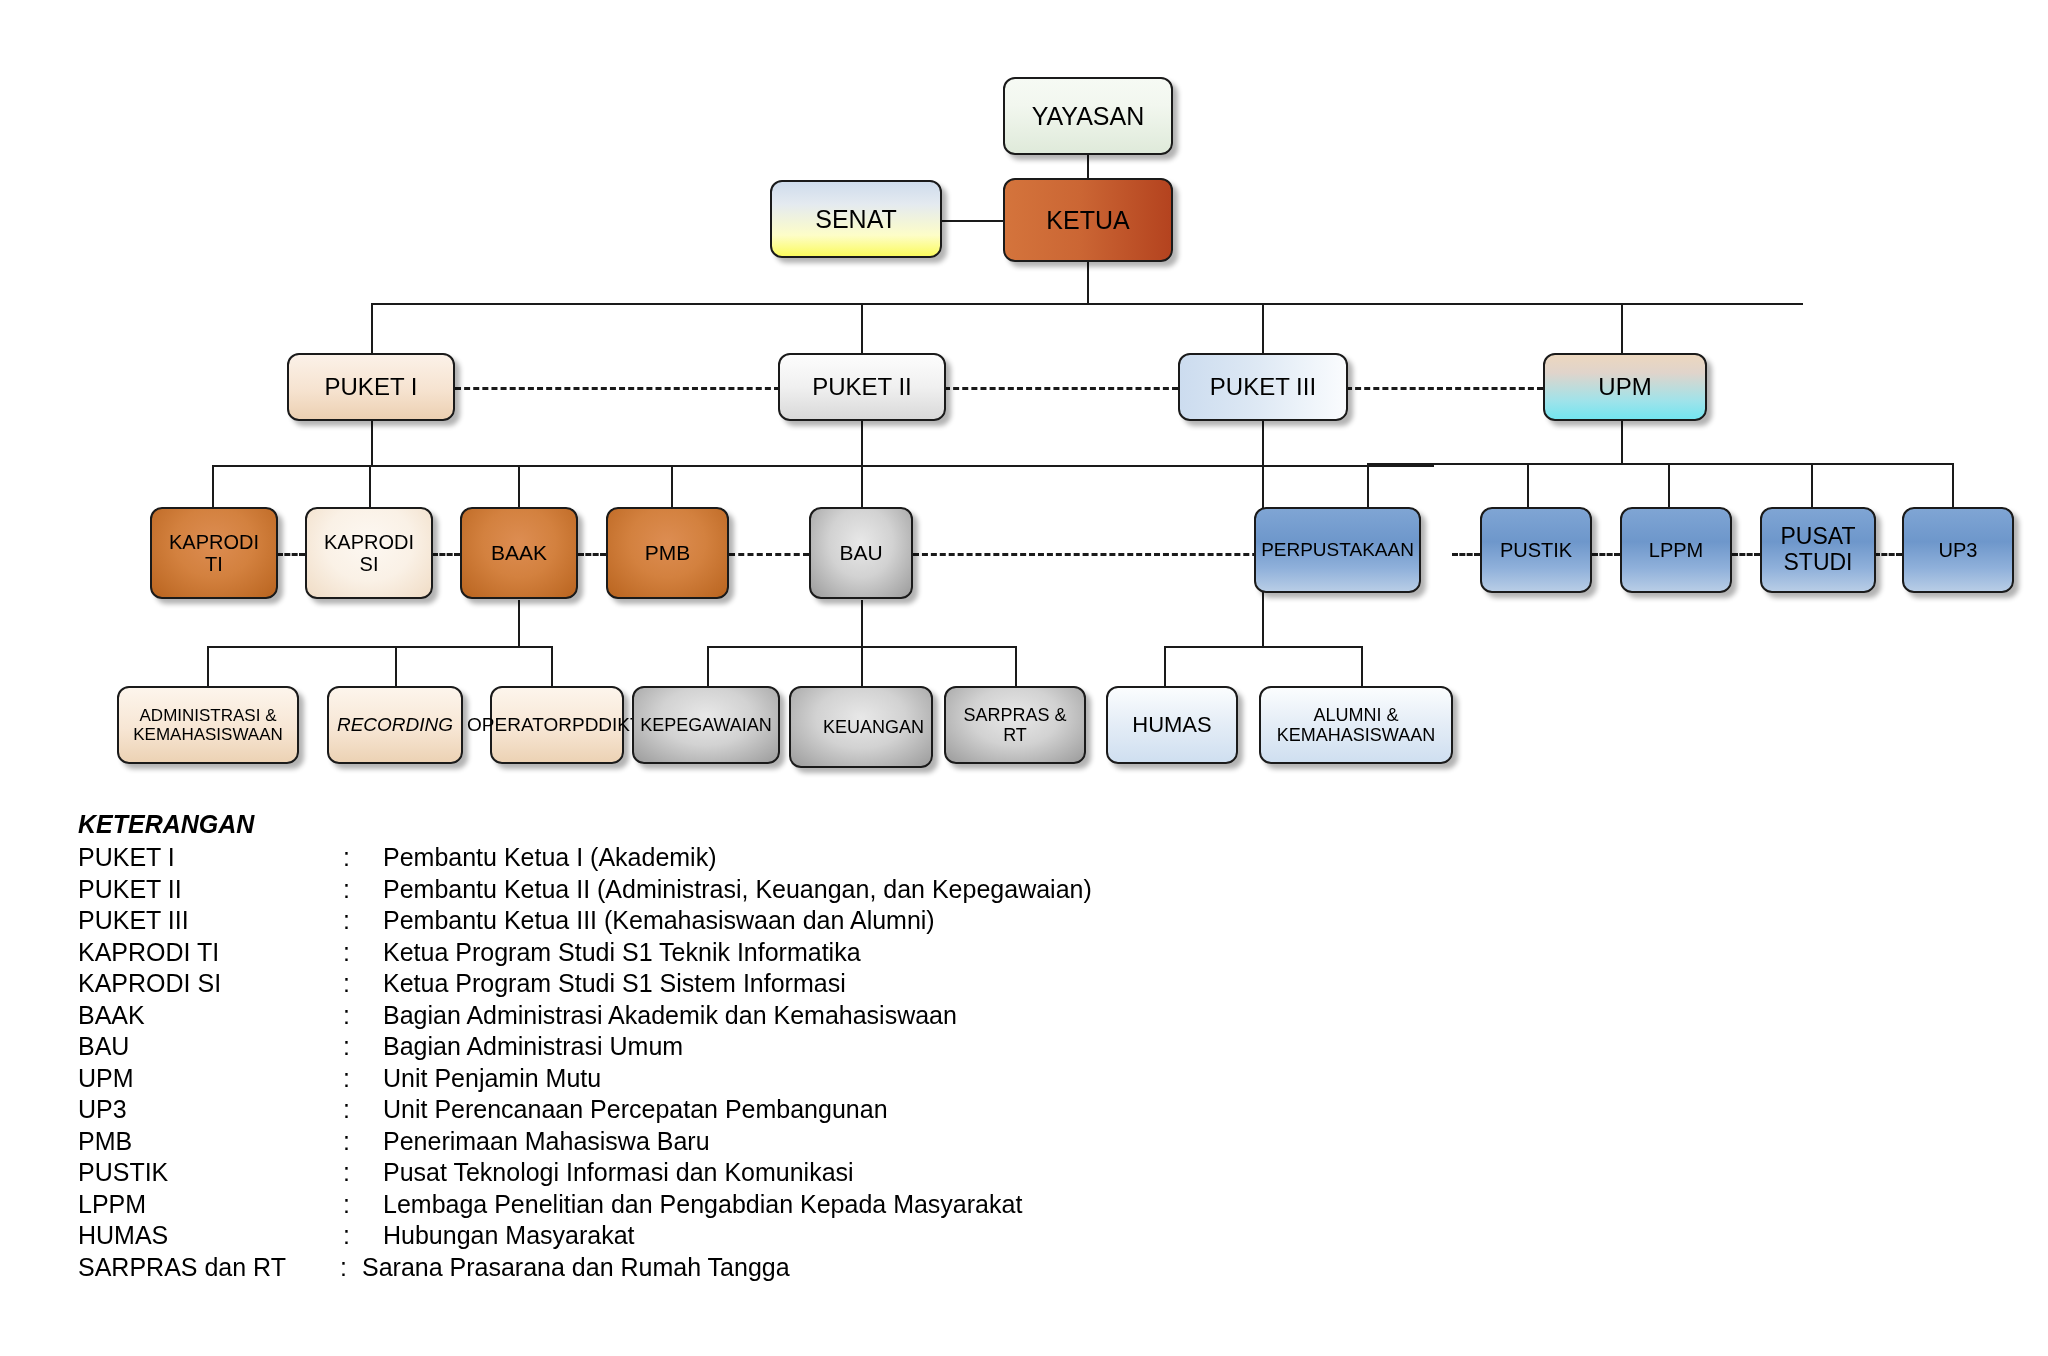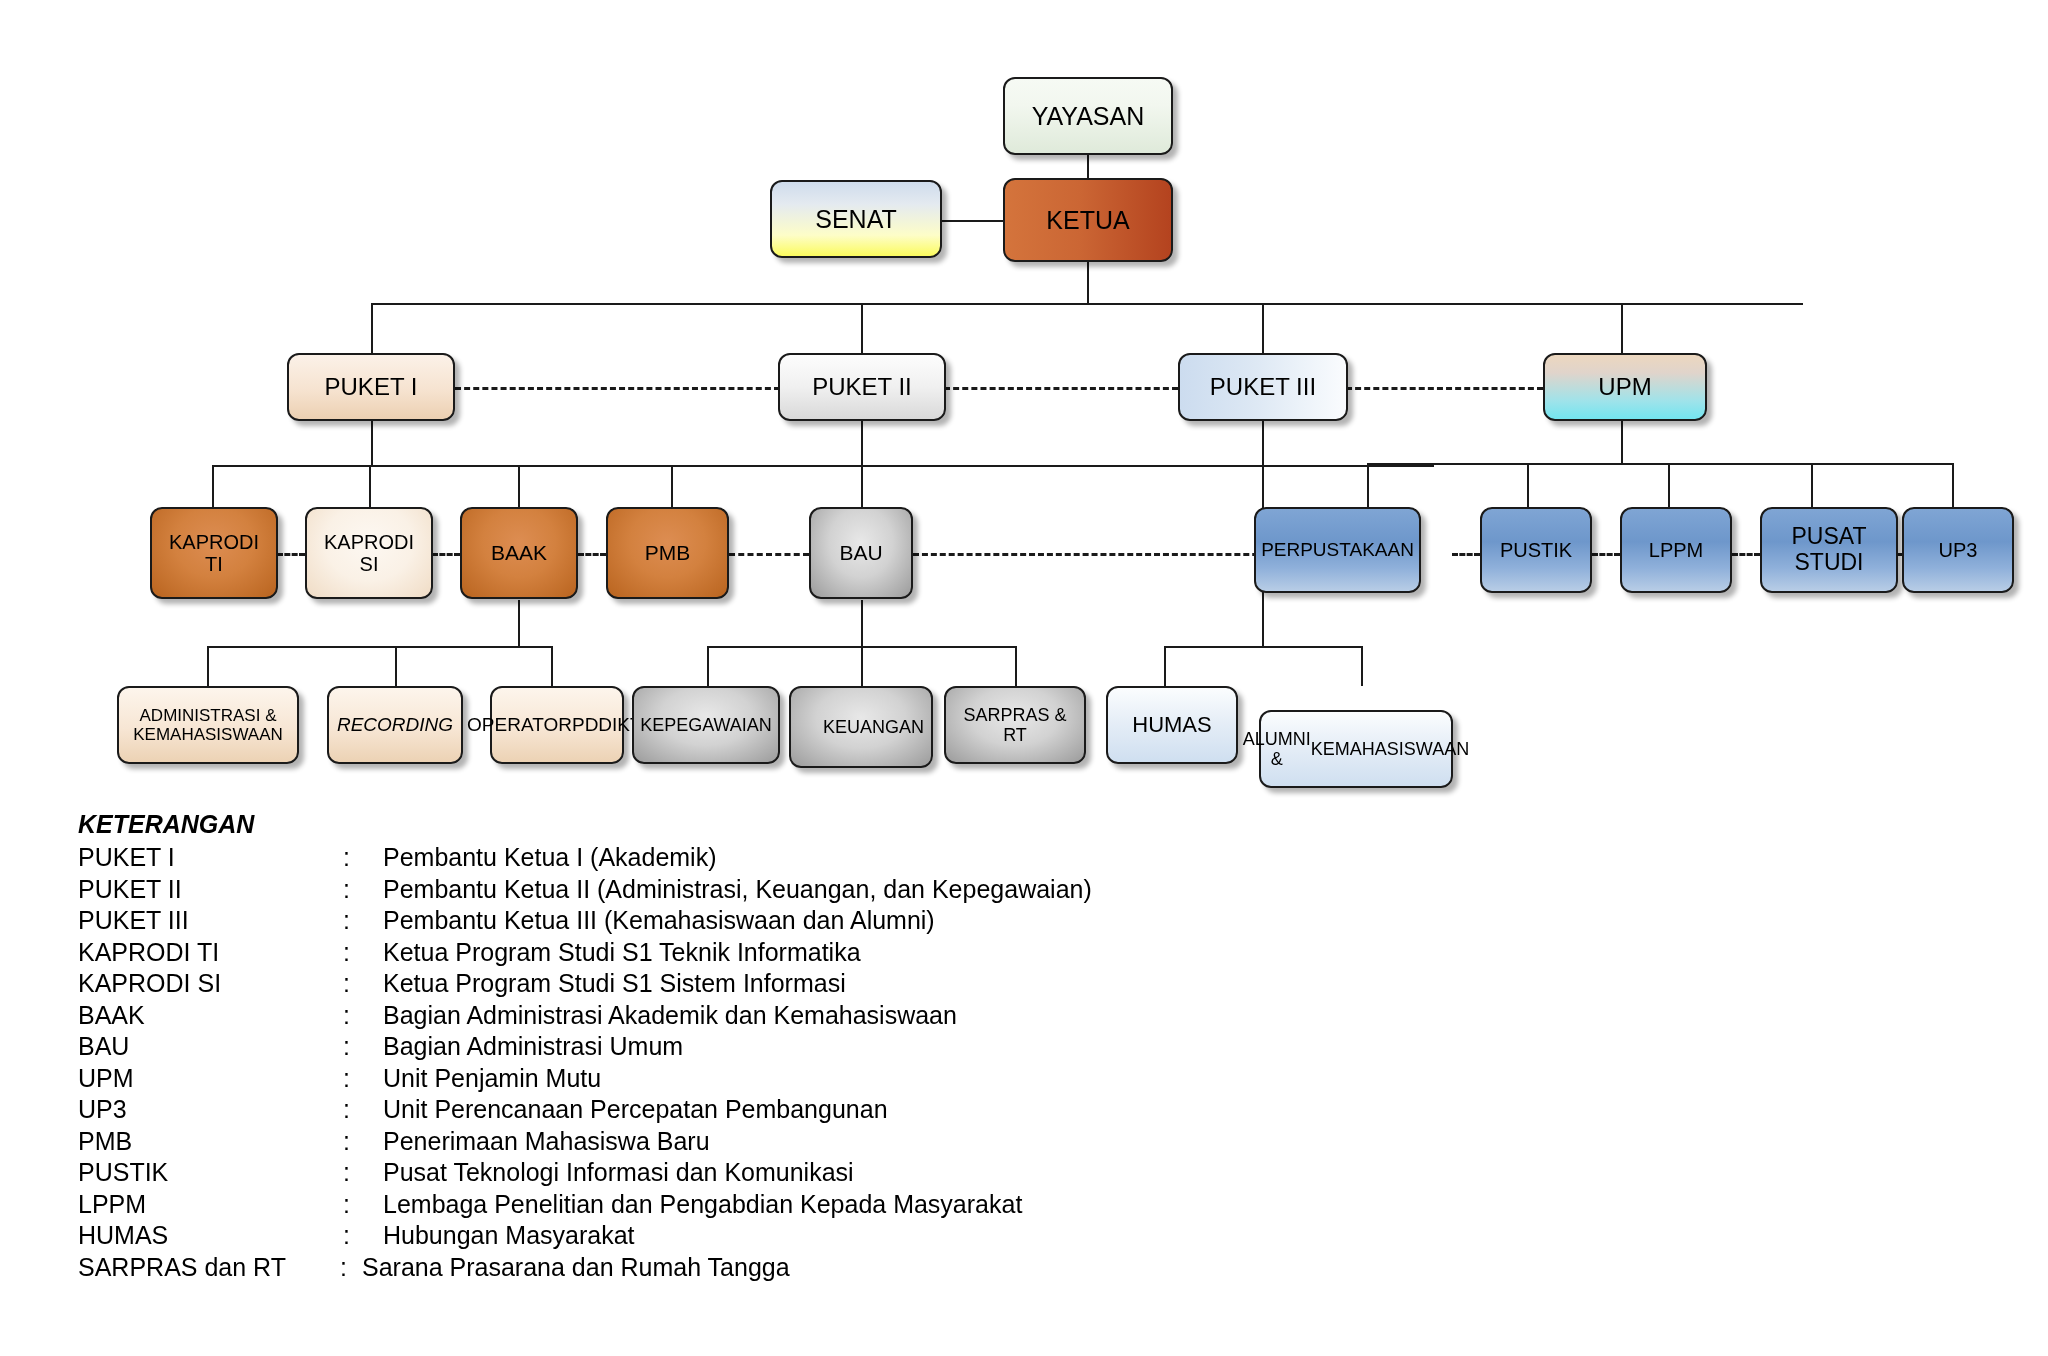--- a/index.html
+++ b/index.html
@@ -214,21 +214,21 @@
   </div>
 
   <div class="node fill-blue" style="left:1480px; top:507px; width:112px; height:86px; font-size:20px;">
     <span>PUSTIK</span>
   </div>
 
   <div class="node fill-blue" style="left:1620px; top:507px; width:112px; height:86px; font-size:20px;">
     <span>LPPM</span>
   </div>
 
-  <div class="node fill-blue" style="left:1760px; top:507px; width:138px; height:86px; font-size:23px; flex-direction:column;">
+  <div class="node fill-blue" style="left:1760px; top:507px; width:116px; height:86px; font-size:23px; flex-direction:column;">
     <span>PUSAT</span>
     <span>STUDI</span>
   </div>
 
   <div class="node fill-blue" style="left:1902px; top:507px; width:112px; height:86px; font-size:20px;">
     <span>UP3</span>
   </div>
 
   <div class="node fill-peach" style="left:117px; top:686px; width:182px; height:78px; font-size:17px; flex-direction:column;">
     <span>ADMINISTRASI &amp;</span>
@@ -254,21 +254,21 @@
 
   <div class="node fill-gray" style="left:944px; top:686px; width:142px; height:78px; font-size:18px; flex-direction:column;">
     <span>SARPRAS &amp;</span>
     <span>RT</span>
   </div>
 
   <div class="node fill-paleblue" style="left:1106px; top:686px; width:132px; height:78px; font-size:22px;">
     <span>HUMAS</span>
   </div>
 
-  <div class="node fill-paleblue" style="left:1259px; top:686px; width:194px; height:78px; font-size:18px; flex-direction:row;margin-top:24px;">
+  <div class="node fill-paleblue" style="left:1259px; top:686px; width:194px; height:78px; font-size:18px; flex-direction:column;">
     <span>ALUMNI &amp;</span>
     <span>KEMAHASISWAAN</span>
   </div>
 
 </div>
 
 <div id="legend">
   <div id="legend-title">KETERANGAN</div>
   <div id="legend-rows">
       <div class="legend-row">

